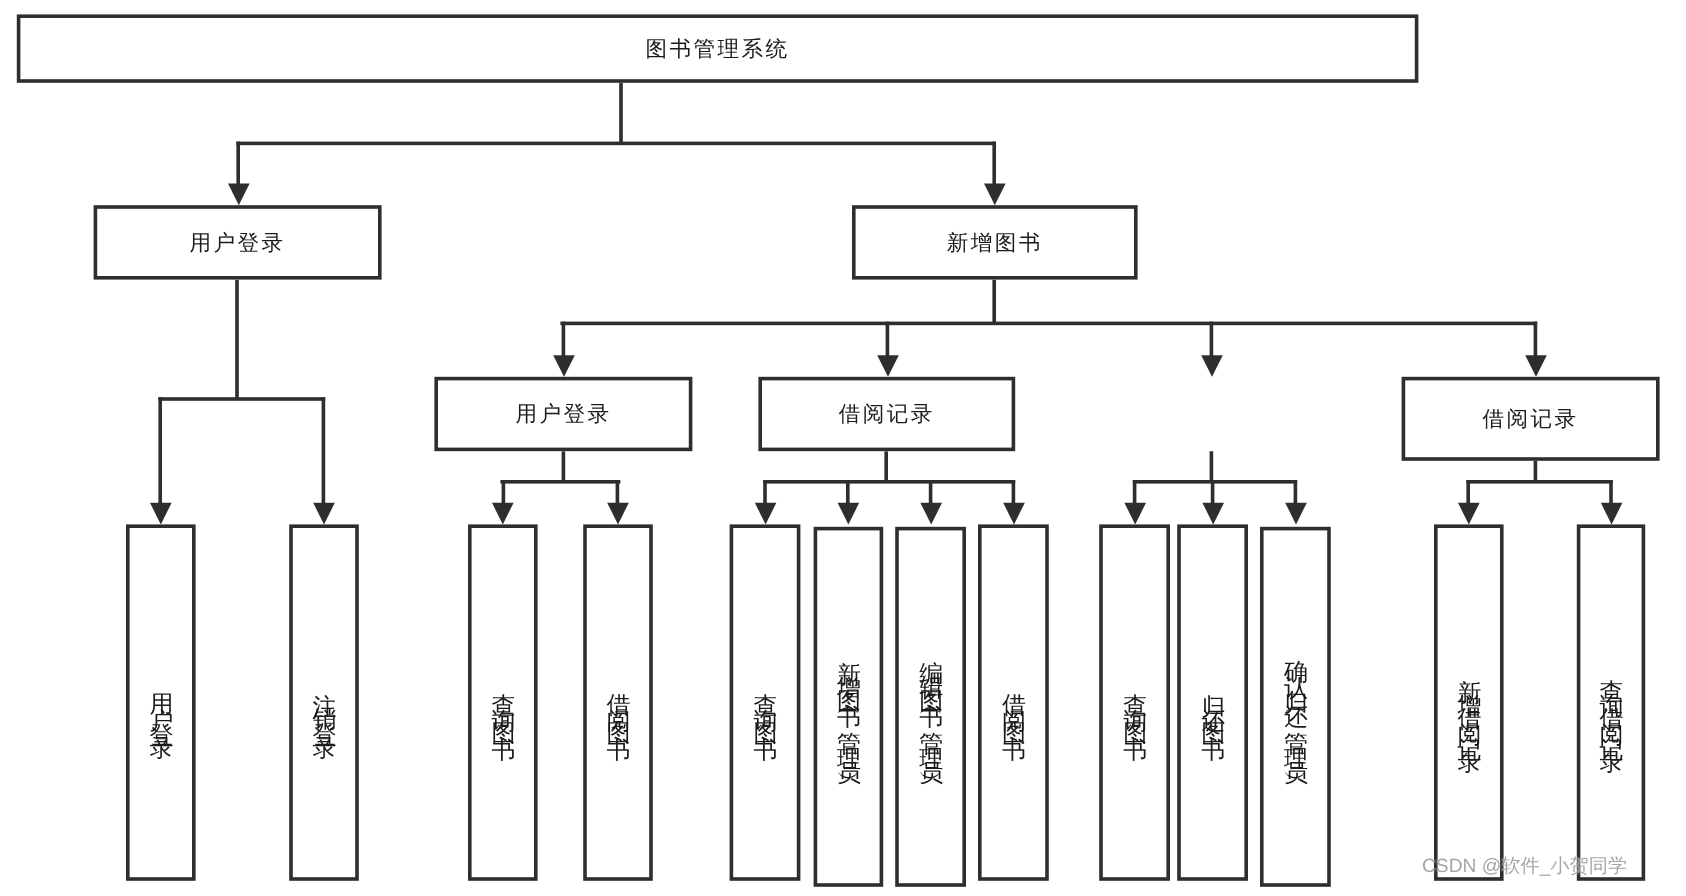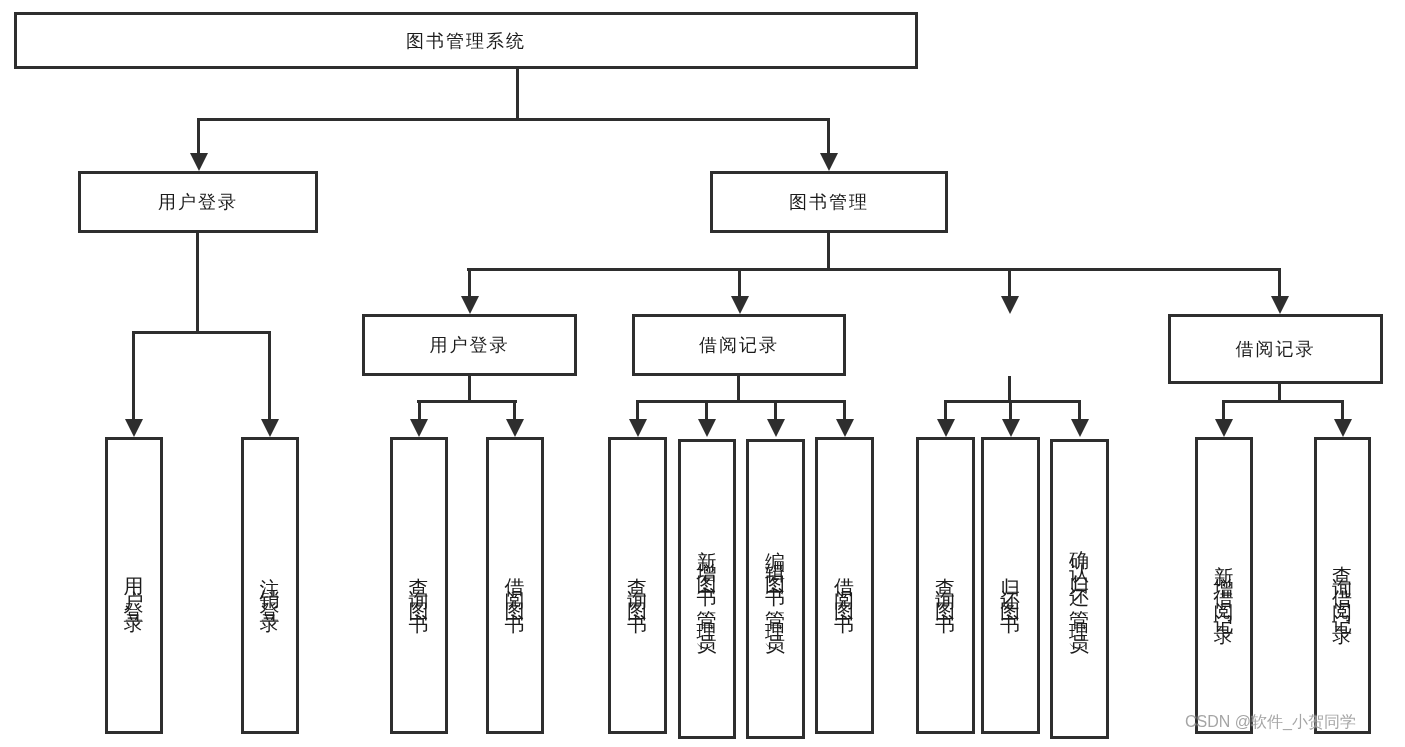--- a/index.html
+++ b/index.html
@@ -123,29 +123,29 @@
   <div class="line" style="left:1078px;top:400px;width:3px;height:21px"></div>
   <div class="arrow" style="left:1071px;top:419px"></div>
 
   <div class="line" style="left:1278px;top:376px;width:3px;height:26px"></div>
   <div class="line" style="left:1222px;top:400px;width:122px;height:3px"></div>
   <div class="line" style="left:1222px;top:400px;width:3px;height:21px"></div>
   <div class="arrow" style="left:1215px;top:419px"></div>
   <div class="line" style="left:1341px;top:400px;width:3px;height:21px"></div>
   <div class="arrow" style="left:1334px;top:419px"></div>
 
-  <div class="box hbox" style="left:14px;top:12px;width:904px;height:57px">
+  <div class="box hbox" style="left:14px;top:12px;width:1168px;height:57px">
     <span>图书管理系统</span>
   </div>
 
   <div class="box hbox" style="left:78px;top:171px;width:240px;height:62px">
     <span>用户登录</span>
   </div>
   <div class="box hbox" style="left:710px;top:171px;width:238px;height:62px">
-    <span>图书管理</span>
+    <span>新增图书</span>
   </div>
 
   <div class="box hbox" style="left:362px;top:314px;width:215px;height:62px">
     <span>用户登录</span>
   </div>
   <div class="box hbox" style="left:632px;top:314px;width:214px;height:62px">
     <span>借阅记录</span>
   </div>
   <div class="box hbox" style="left:1168px;top:314px;width:215px;height:70px">
     <span>借阅记录</span>

